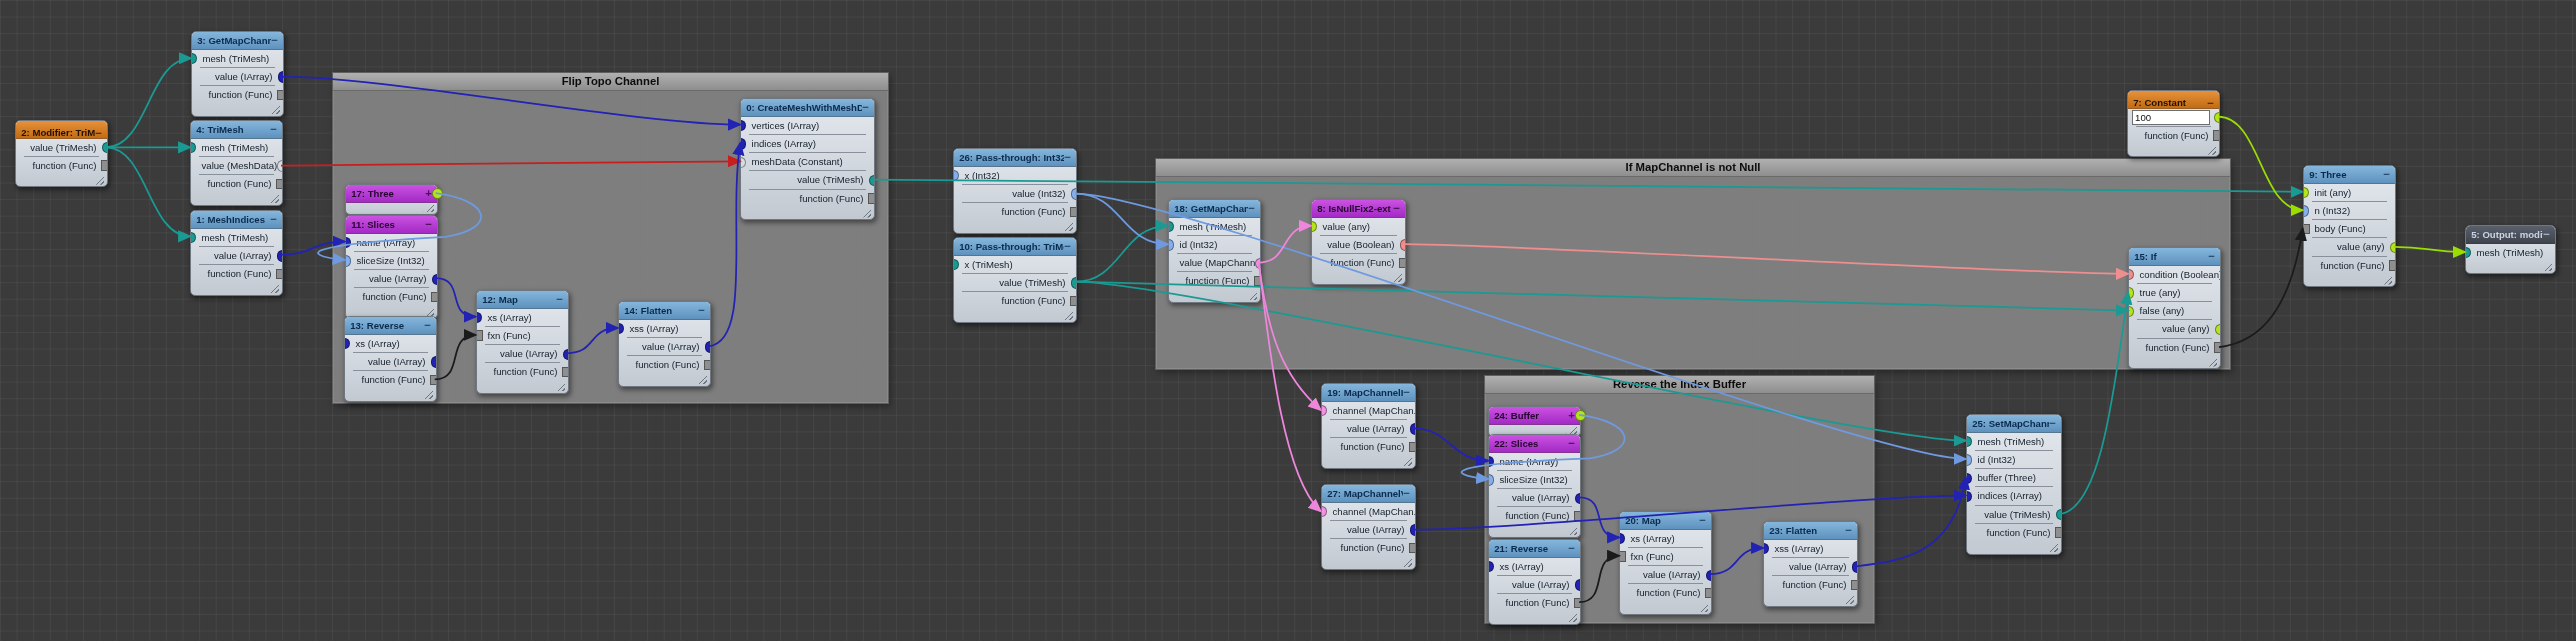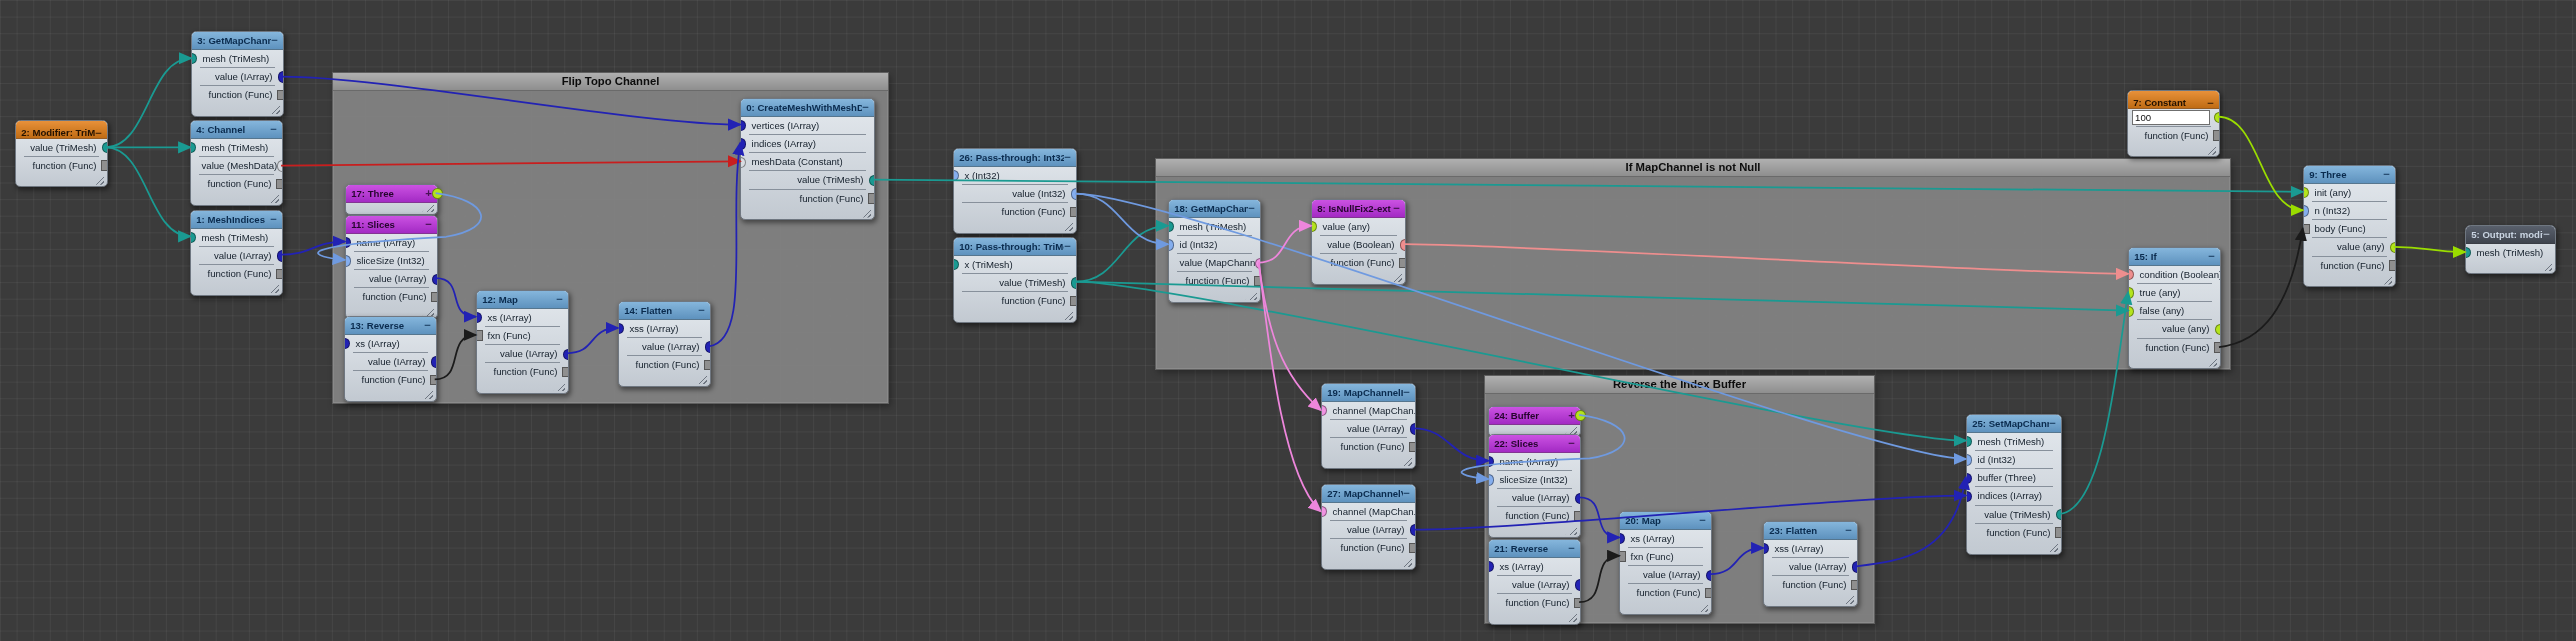--- a/index.html
+++ b/index.html
@@ -74,21 +74,21 @@
       </div>
       <div class="row in divided"><span>mesh (TriMesh)</span><span class="port pin" style="background: rgb(26, 154, 146);"></span></div>
       <div class="row out divided"><span>value (IArray)</span><span class="port pout" style="background: rgb(34, 34, 180);"></span></div>
       <div class="row funcout"><span>function (Func)</span><span class="sq pout"></span></div>
       <div class="strip">
         <span class="grip"></span>
       </div>
     </div>
     <div class="node" style="left: 190px; top: 120px; width: 91px; height: 84px;">
       <div class="node-header hd-blue">
-        <span class="nh-title">4: Channel</span>
+        <span class="nh-title">4: TriMesh</span>
         <span class="collapse">−</span>
       </div>
       <div class="row in divided"><span>mesh (TriMesh)</span><span class="port pin" style="background: rgb(26, 154, 146);"></span></div>
       <div class="row out divided"><span>value (MeshData)</span><span class="port pout" style="background: rgb(216, 220, 226);"></span></div>
       <div class="row funcout"><span>function (Func)</span><span class="sq pout"></span></div>
       <div class="strip">
         <span class="grip"></span>
       </div>
     </div>
     <div class="node" style="left: 190px; top: 210px; width: 91px; height: 84px;">

